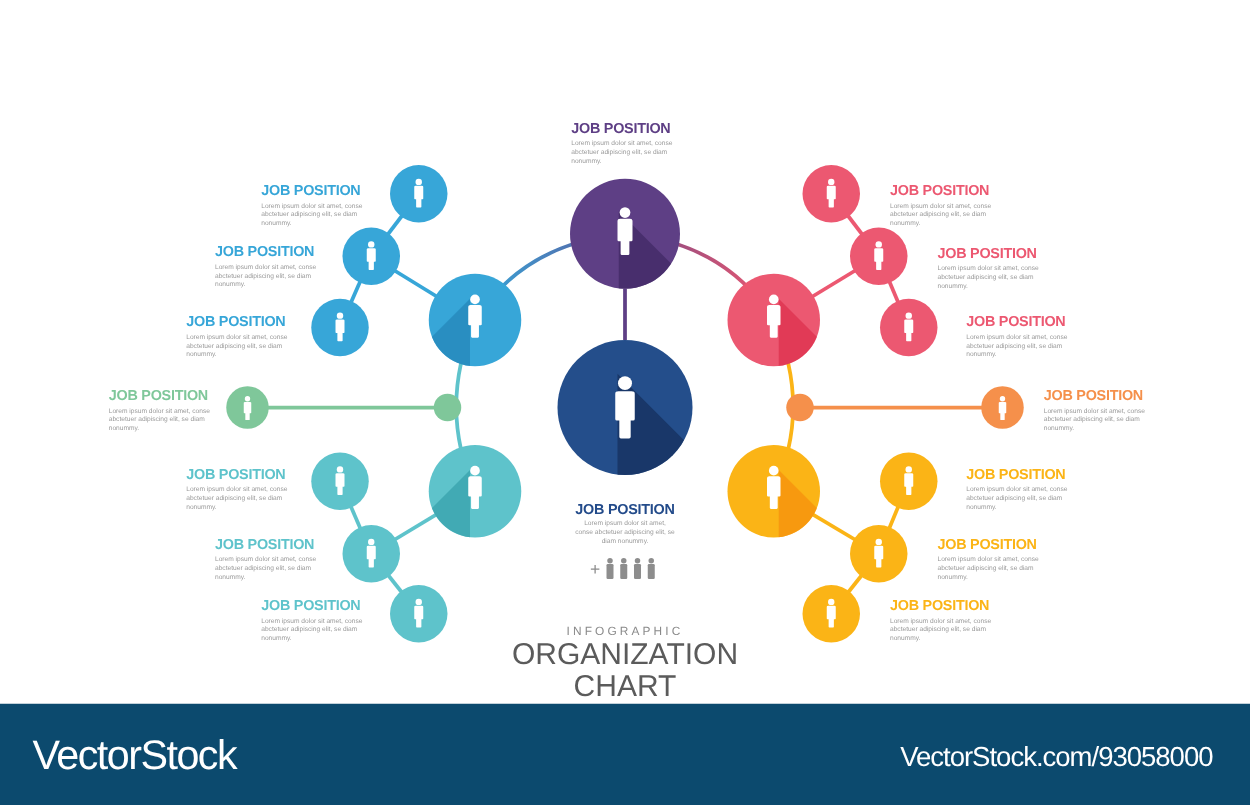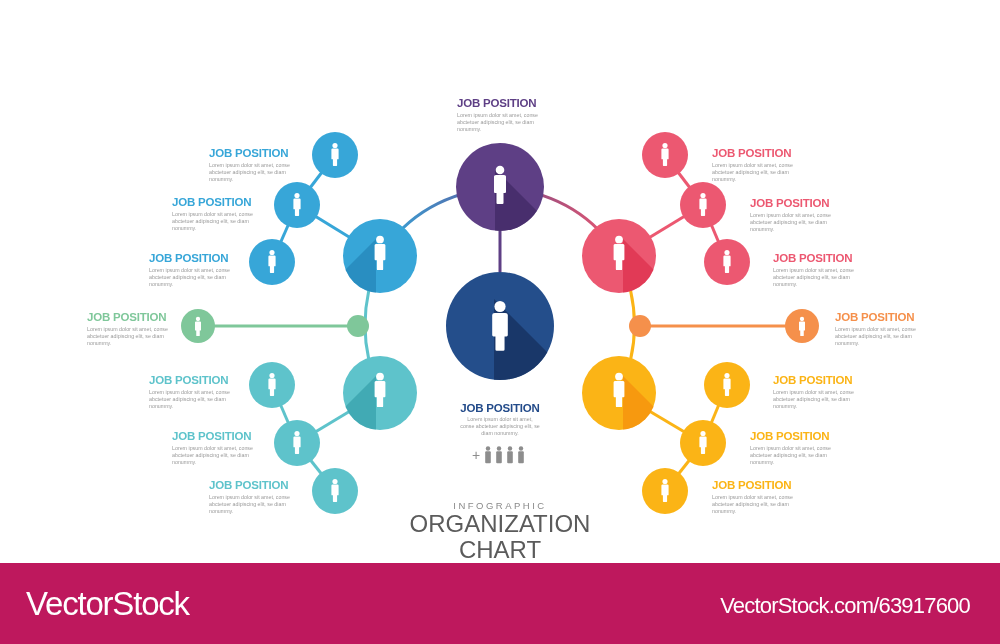--- a/index.html
+++ b/index.html
@@ -11,21 +11,21 @@
   .label .desc { font-family:"Liberation Sans", sans-serif; font-size:5.3px; color:#9a9a9a; line-height:7px; margin-top:2px; width:86px; }
   .label.right .title, .label.right .desc { text-align:left; }
   .center-label { position:absolute; left:440px; top:358px; width:120px; text-align:center; }
   .center-label .title { font-weight:bold; font-size:11.5px; color:#234b8a; letter-spacing:-0.2px; }
   .center-label .desc { font-size:5.3px; color:#9a9a9a; line-height:7px; margin:2px auto 0; width:80px; }
   .team { position:absolute; left:472px; top:402px; height:18px; display:flex; align-items:center; gap:1px; }
   .team .plus { color:#8d8d8d; font-size:14px; margin-right:2px; line-height:14px; }
   .title-block { position:absolute; left:380px; top:456px; width:240px; text-align:center; color:#5d5d5d; }
   .title-block .sub { font-size:9.5px; letter-spacing:2.5px; color:#8a8a8a;text-align:center; }
   .title-block .main { font-size:24px; line-height:26px; color:#5b5b5b; }
-  #footer { position:absolute; left:0; top:563px; width:1000px; height:81px; background:#be185d; color:#ffffff; }
+  #footer { position:absolute; left:0; top:563px; width:1000px; height:81px; background:#0c4a6e; color:#ffffff; }
   #footer .brand { position:absolute; left:26px; top:22px; font-size:33px; letter-spacing:-1.2px; font-family:"Liberation Sans", sans-serif; }
   #footer .url { position:absolute; right:30px; top:30px; font-size:22px; letter-spacing:-0.8px; font-family:"Liberation Sans", sans-serif; }
 </style>
 </head>
 <body>
 
 <div id="canvas">
   <svg class="diagram" width="1000" height="563" viewBox="0 0 1000 563">
     <defs>
       <symbol id="person" viewBox="0 0 20 40">
@@ -269,14 +269,14 @@
 
   <div class="title-block">
     <div class="sub">INFOGRAPHIC</div>
     <div class="main">ORGANIZATION</div>
     <div class="main">CHART</div>
   </div>
 </div>
 
 <div id="footer">
   <div class="brand">VectorStock</div>
-  <div class="url">VectorStock.com/63917600</div>
+  <div class="url">VectorStock.com/93058000</div>
 </div>
 
 </body></html>

